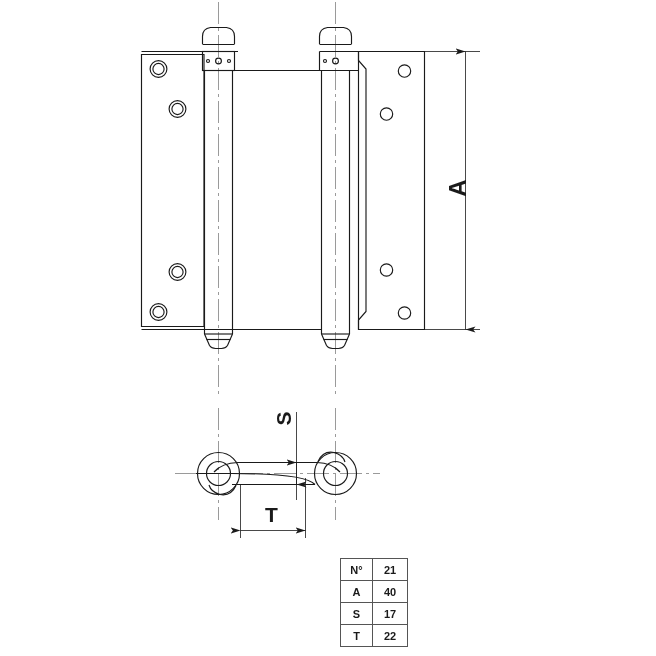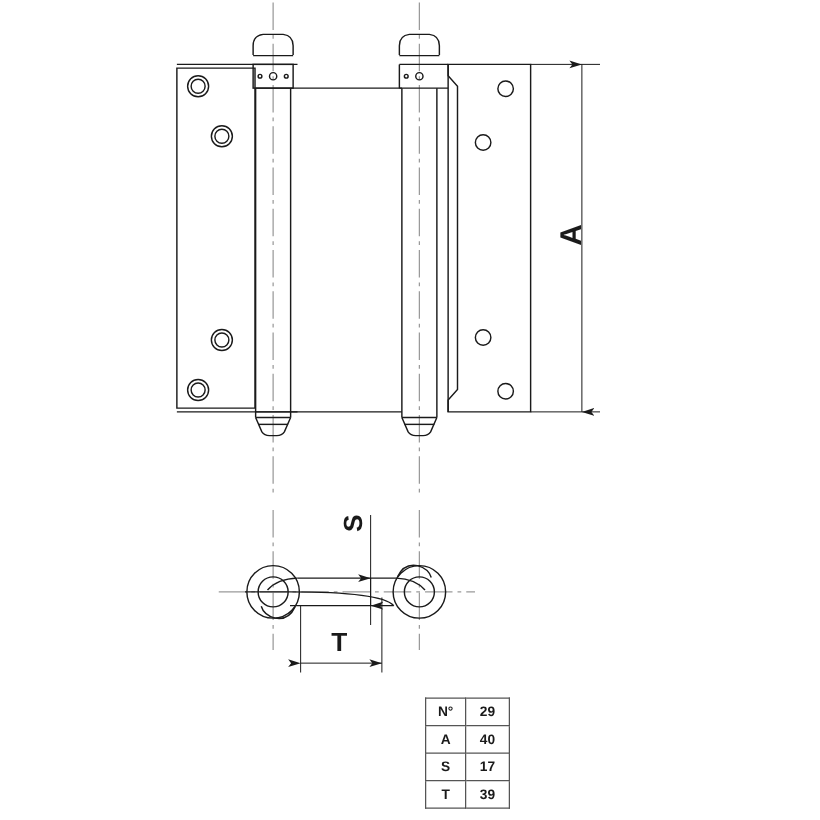--- a/index.html
+++ b/index.html
@@ -199,30 +199,30 @@
   </svg>
 
   <div class="dim-label" id="label-A">A</div>
   <div class="dim-label" id="label-S">S</div>
   <div class="dim-label" id="label-T">T</div>
 
   <table id="spec-table">
     <tbody>
       <tr>
         <td class="k">N°</td>
-        <td class="v">29</td>
+        <td class="v">21</td>
       </tr>
       <tr>
         <td class="k">A</td>
         <td class="v">40</td>
       </tr>
       <tr>
         <td class="k">S</td>
         <td class="v">17</td>
       </tr>
       <tr>
         <td class="k">T</td>
-        <td class="v">39</td>
+        <td class="v">22</td>
       </tr>
     </tbody>
   </table>
 
 </div>
 
 </body></html>

